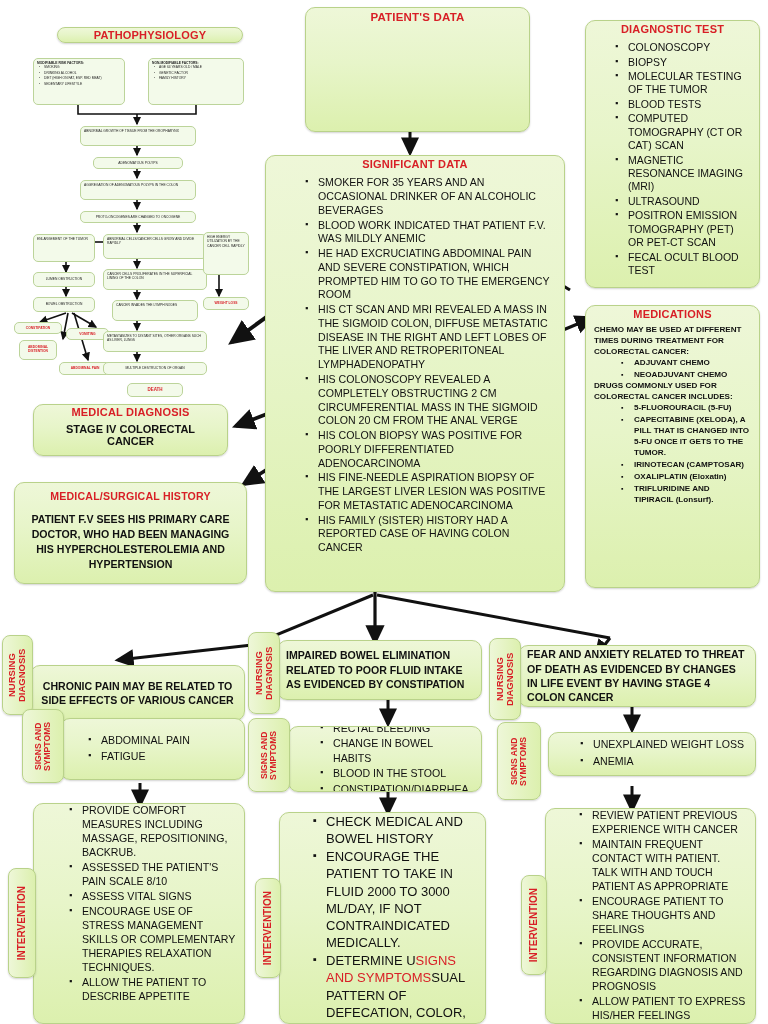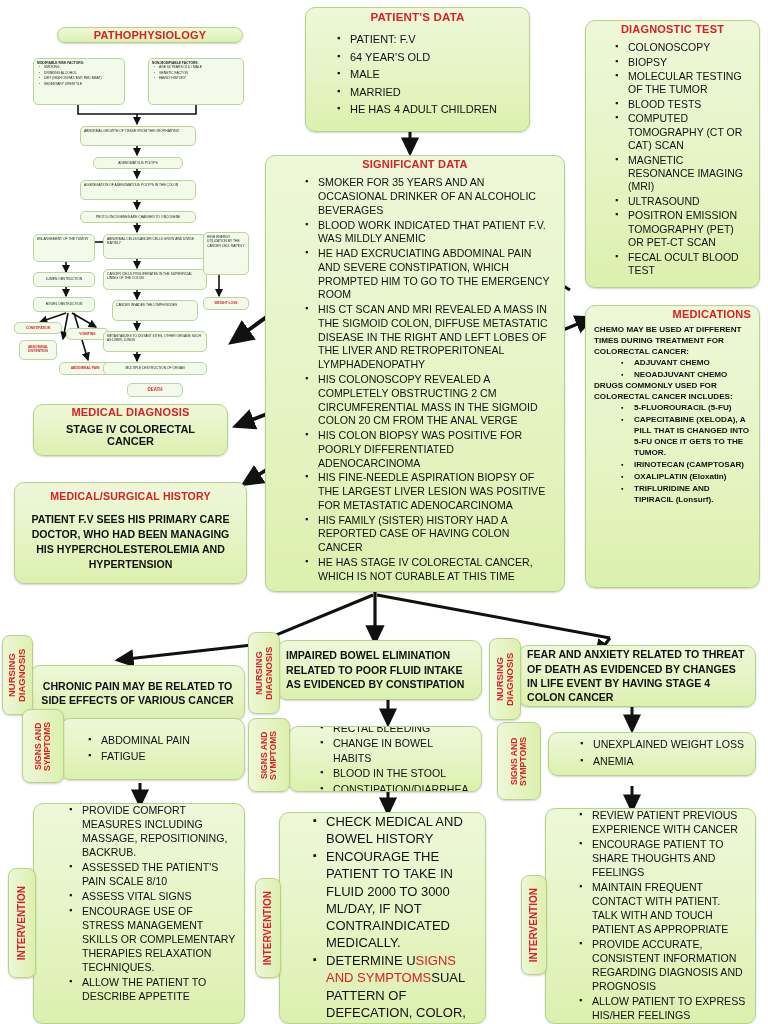--- a/index.html
+++ b/index.html
@@ -210,27 +210,20 @@
       <span>DEATH</span>
     </div>
 
   <div class="pbox" style="left:203px;top:232px;width:46px;height:43px;"><span>HIGH ENERGY UTILIZATION BY THE CANCER CELL RAPIDLY</span></div>
   <div class="pbox red" style="left:203px;top:297px;width:46px;height:13px;display:flex;align-items:center;justify-content:center;">
       <span>WEIGHT LOSS</span>
     </div>
 
   <div class="box" style="left:305px;top:7px;width:225px;height:125px;font-size:11px;line-height:1.5;">
     <div class="title" style="font-size:11.5px;">PATIENT'S DATA</div>
-    <ul style="padding-left:36px;">
-      <li>PATIENT: F.V</li>
-      <li>64 YEAR'S OLD</li>
-      <li>MALE</li>
-      <li>MARRIED</li>
-      <li>HE HAS 4 ADULT CHILDREN</li>
-    </ul>
   </div>
 
   <div class="box" style="left:585px;top:20px;width:175px;height:268px;font-size:10.5px;line-height:1.28;">
     <div class="title" style="font-size:11px;">DIAGNOSTIC TEST</div>
     <ul style="padding-left:34px;">
       <li>COLONOSCOPY</li>
       <li>BIOPSY</li>
       <li>MOLECULAR TESTING OF THE TUMOR</li>
       <li>BLOOD TESTS</li>
       <li>COMPUTED TOMOGRAPHY (CT OR CAT) SCAN</li>
@@ -245,26 +238,25 @@
     <div class="title" style="font-size:11px;">SIGNIFICANT DATA</div>
     <ul style="padding-left:44px;">
       <li>SMOKER FOR 35 YEARS AND AN OCCASIONAL DRINKER OF AN ALCOHOLIC BEVERAGES</li>
       <li>BLOOD WORK INDICATED THAT PATIENT F.V. WAS MILDLY ANEMIC</li>
       <li>HE HAD EXCRUCIATING ABDOMINAL PAIN AND SEVERE CONSTIPATION, WHICH PROMPTED HIM TO GO TO THE EMERGENCY ROOM</li>
       <li>HIS CT SCAN AND MRI REVEALED A MASS IN THE SIGMOID COLON, DIFFUSE METASTATIC DISEASE IN THE RIGHT AND LEFT LOBES OF THE LIVER AND RETROPERITONEAL LYMPHADENOPATHY</li>
       <li>HIS COLONOSCOPY REVEALED A COMPLETELY OBSTRUCTING 2 CM CIRCUMFERENTIAL MASS IN THE SIGMOID COLON 20 CM FROM THE ANAL VERGE</li>
       <li>HIS COLON BIOPSY WAS POSITIVE FOR POORLY DIFFERENTIATED ADENOCARCINOMA</li>
       <li>HIS FINE-NEEDLE ASPIRATION BIOPSY OF THE LARGEST LIVER LESION WAS POSITIVE FOR METASTATIC ADENOCARCINOMA</li>
       <li>HIS FAMILY (SISTER) HISTORY HAD A REPORTED CASE OF HAVING COLON CANCER</li>
-      <li>HE HAS STAGE IV COLORECTAL CANCER, WHICH IS NOT CURABLE AT THIS TIME</li>
     </ul>
   </div>
 
   <div class="box" style="left:585px;top:305px;width:175px;height:283px;font-size:8.1px;line-height:1.35;">
-    <div class="title" style="font-size:11px;margin-bottom:3px;text-align:right;">MEDICATIONS</div>
+    <div class="title" style="font-size:11px;margin-bottom:3px;">MEDICATIONS</div>
     <div style="font-weight:bold;">CHEMO MAY BE USED AT DIFFERENT TIMES DURING TREATMENT FOR COLORECTAL CANCER:</div>
     <ul style="padding-left:40px;font-weight:bold;">
       <li>ADJUVANT CHEMO</li>
       <li>NEOADJUVANT CHEMO</li>
     </ul>
     <div style="font-weight:bold;">DRUGS COMMONLY USED FOR COLORECTAL CANCER INCLUDES:</div>
     <ul style="padding-left:40px;font-weight:bold;">
       <li>5-FLUOROURACIL (5-FU)</li>
       <li>CAPECITABINE (XELODA), A PILL THAT IS CHANGED INTO 5-FU ONCE IT GETS TO THE TUMOR.</li>
       <li>IRINOTECAN (CAMPTOSAR)</li>
@@ -362,21 +354,21 @@
       <li>ANEMIA</li>
     </ul>
   </div>
 
   <div class="vtab" style="left:521px;top:875px;width:26px;height:100px;font-size:10px;">
     <span>INTERVENTION</span>
   </div>
   <div class="box" style="left:545px;top:808px;width:211px;height:216px;font-size:10.6px;line-height:1.32;">
     <ul style="padding-left:38px;">
       <li>REVIEW PATIENT PREVIOUS EXPERIENCE WITH CANCER</li>
+      <li>MAINTAIN FREQUENT CONTACT WITH PATIENT. TALK WITH AND TOUCH PATIENT AS APPROPRIATE</li>
       <li>ENCOURAGE PATIENT TO SHARE THOUGHTS AND FEELINGS</li>
-      <li>MAINTAIN FREQUENT CONTACT WITH PATIENT. TALK WITH AND TOUCH PATIENT AS APPROPRIATE</li>
       <li>PROVIDE ACCURATE, CONSISTENT INFORMATION REGARDING DIAGNOSIS AND PROGNOSIS</li>
       <li>ALLOW PATIENT TO EXPRESS HIS/HER FEELINGS</li>
 
     </ul>
   </div>
 
 </div>
 
 </body></html>

